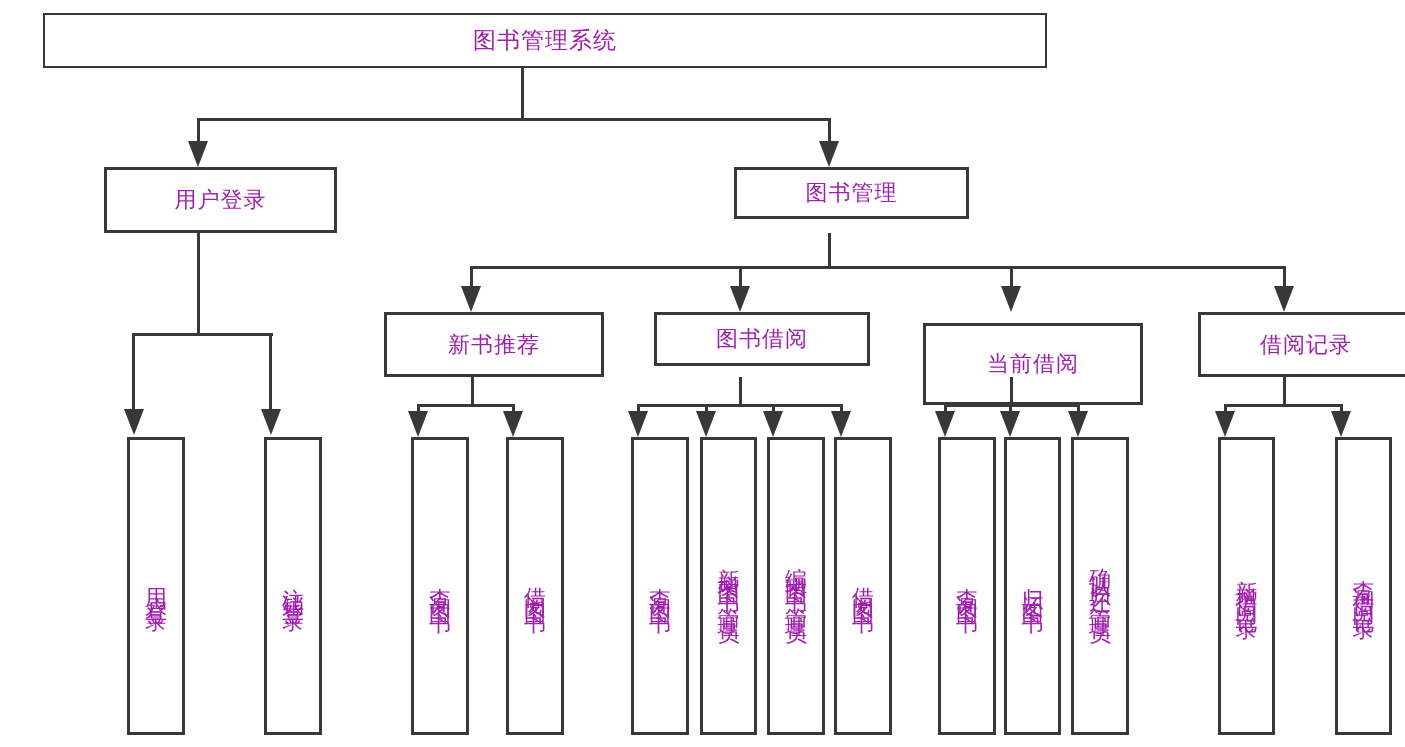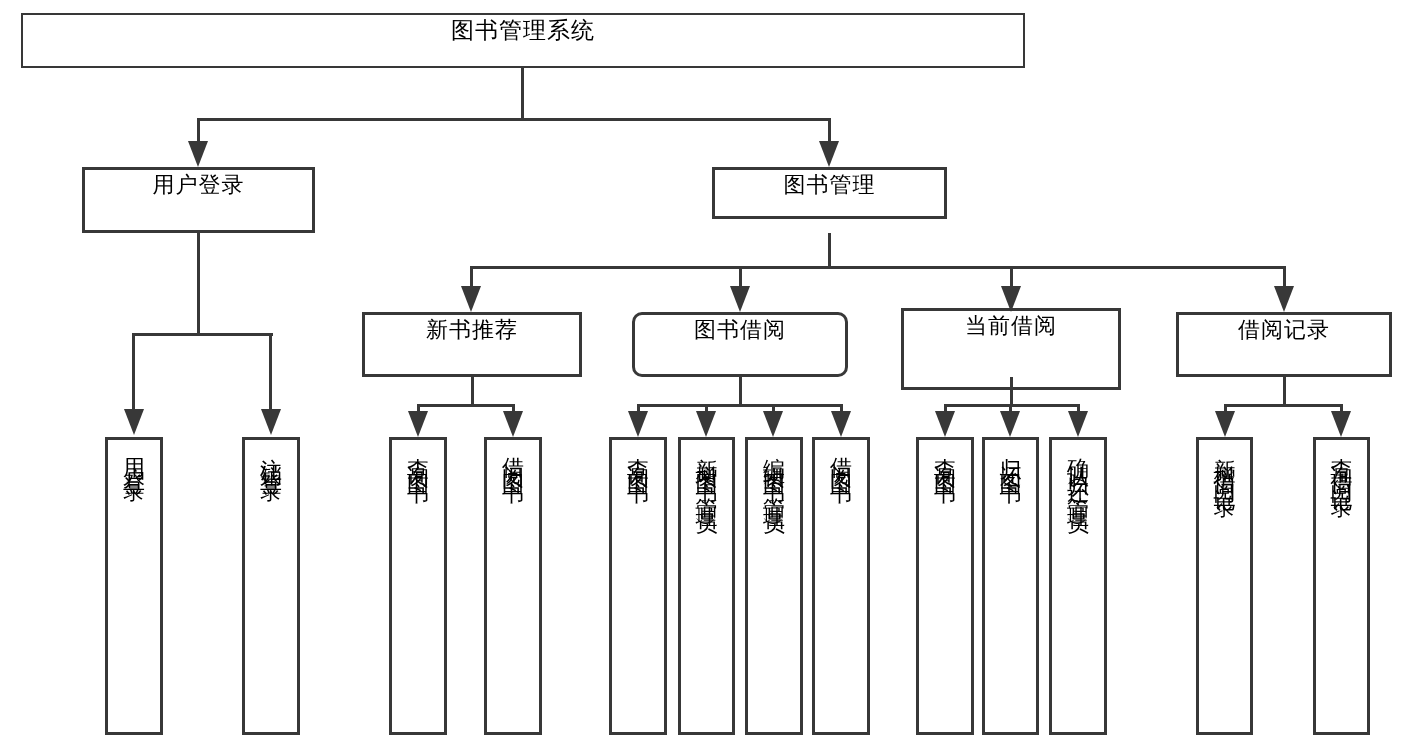--- a/index.html
+++ b/index.html
@@ -11,24 +11,26 @@
     background: #ffffff;
     overflow: hidden;
     color: #2d2d2d;
   }
   .box {
     position: absolute;
     background: #ffffff;
     border: 3px solid #383838;
     box-sizing: border-box;
     display: flex;
+    align-items: center;
     justify-content: center;
     font-size: 22px;
-    color: #000000;
+    color: #a21caf;
     letter-spacing: 1px;
+    margin-left: 22px;
   }
   .root { border-width: 2px; font-size: 23px; }
   .leaf { font-size: 22px; }
   .leaf .vtext {
     writing-mode: vertical-rl;
     text-orientation: mixed;
     letter-spacing: 8px;
     line-height: 1;
     white-space: nowrap;
   }
@@ -69,25 +71,25 @@
   </div>
 
   <div class="box" style="left:712px; top:167px; width:235px; height:52px;">
     <span>图书管理</span>
   </div>
 
   <div class="box" style="left:362px; top:312px; width:220px; height:65px;">
     <span>新书推荐</span>
   </div>
 
-  <div class="box" style="left:632px; top:312px; width:216px; height:65px;border-radius:10px;">
+  <div class="box" style="left:632px; top:312px; width:216px; height:54px;">
     <span>图书借阅</span>
   </div>
 
-  <div class="box" style="left:901px; top:308px; width:220px; height:82px;">
+  <div class="box" style="left:901px; top:323px; width:220px; height:82px;">
     <span>当前借阅</span>
   </div>
 
   <div class="box" style="left:1176px; top:312px; width:216px; height:65px;">
     <span>借阅记录</span>
   </div>
 
   <div class="box leaf" style="left:105px; top:437px; width:58px; height:298px;">
     <span class="vtext">用户登录</span>
   </div>

